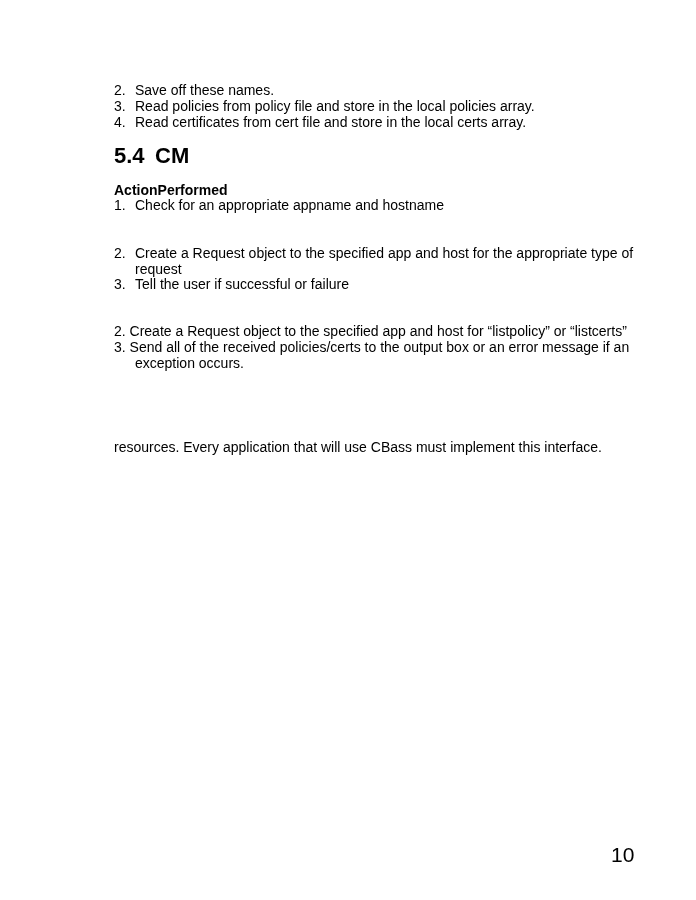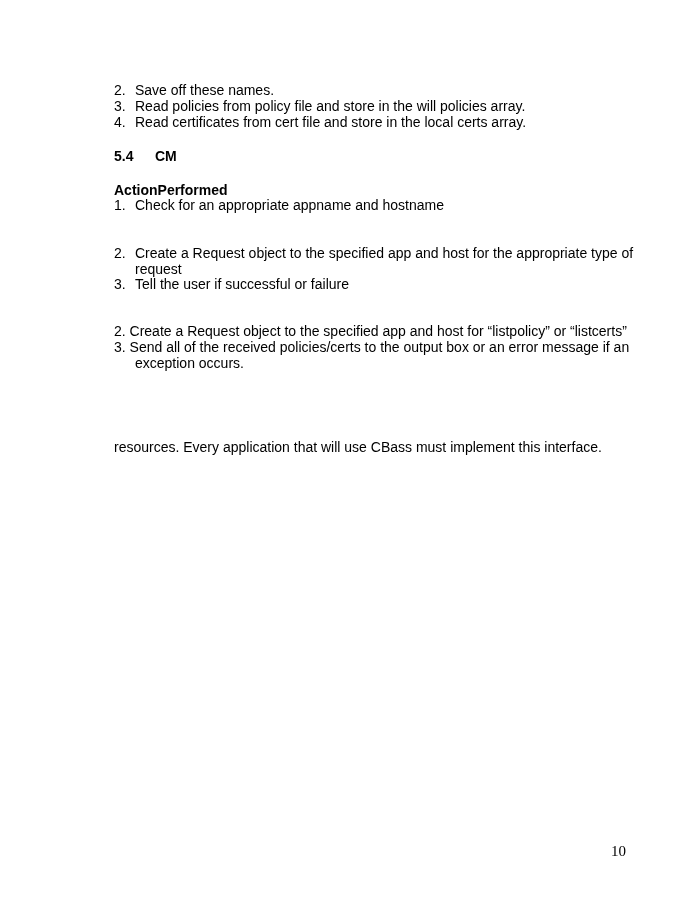--- a/index.html
+++ b/index.html
@@ -2,30 +2,30 @@
 <html><head>
 <meta charset="utf-8">
 <style>
   html, body { margin: 0; padding: 0; background: #ffffff; }
   body { width: 696px; height: 900px; position: relative; overflow: hidden;
          font-family: "Liberation Sans", sans-serif; color: #000; }
   .page { position: absolute; left: 4px; top: 0; width: 696px; height: 748px; margin-left: 44px; }
   .line { position: absolute; left: 66px; font-size: 14px; line-height: 16px; white-space: nowrap; }
   .num { display: inline-block; width: 21px; }
   .bold { font-weight: bold; }
-  .h2 { font-size: 14px; font-weight: bold; }
-  .pagenum { position: absolute; left: 563px; top: 843px; font-family: Liberation Serif, serif; font-size: 15px; }
+  .h2 { font-size: 22px; font-weight: bold; }
+  .pagenum { position: absolute; left: 563px; top: 843px; font-family: Liberation Sans, sans-serif; font-size: 21px; }
 </style>
 </head>
 <body>
 
 <div class="page">
 
   <div class="line" style="top:82px"><span class="num">2.</span><span>Save off these names.</span></div>
-  <div class="line" style="top:98px"><span class="num">3.</span><span>Read policies from policy file and store in the will policies array.</span></div>
+  <div class="line" style="top:98px"><span class="num">3.</span><span>Read policies from policy file and store in the local policies array.</span></div>
   <div class="line" style="top:114px"><span class="num">4.</span><span>Read certificates from cert file and store in the local certs array.</span></div>
 
   <div class="line h2" style="top:148px"><span style="display:inline-block;width:41px">5.4</span><span>CM</span></div>
 
   <div class="line bold" style="top:182px">ActionPerformed</div>
   <div class="line" style="top:197px"><span class="num">1.</span><span>Check for an appropriate appname and hostname</span></div>
 
   <div class="line" style="top:245px"><span class="num">2.</span><span>Create a Request object to the specified app and host for the appropriate type of</span></div>
   <div class="line" style="top:261px;left:87px">request</div>
   <div class="line" style="top:276px"><span class="num">3.</span><span>Tell the user if successful or failure</span></div>

